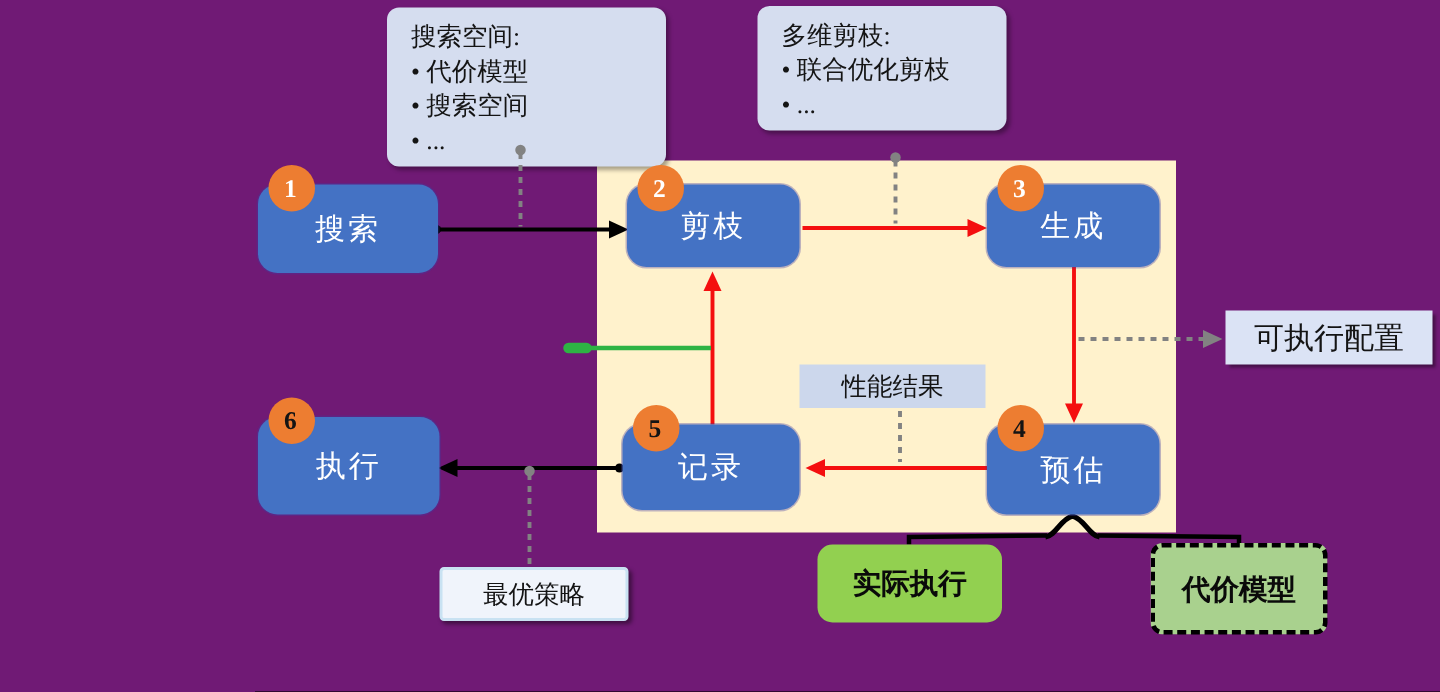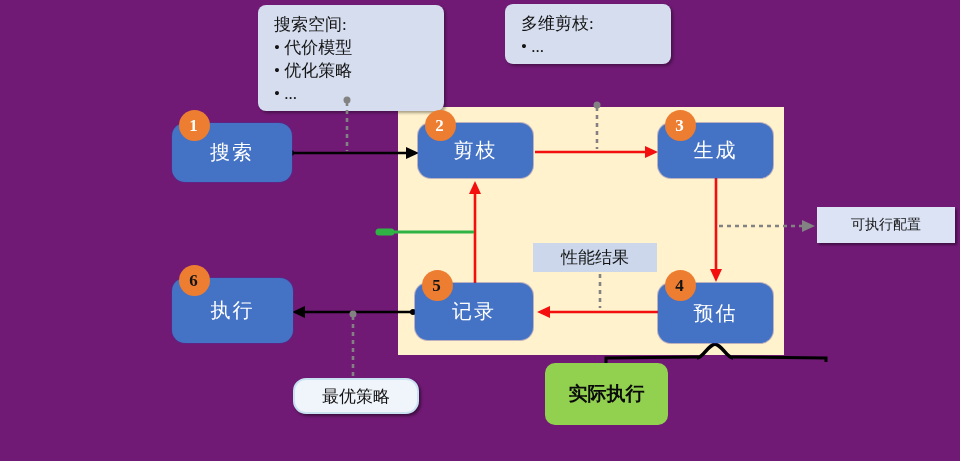--- a/index.html
+++ b/index.html
@@ -29,51 +29,52 @@
     color:#fff;font-size:17px;font-weight:bold;
   }
   .badge.dark{color:#141414;}
   
   .tag{
     position:absolute;background:#dde3f4;display:flex;align-items:center;justify-content:center;
     font-size:17px;color:#141414;white-space:nowrap;
   }
   #online-feedback{left:273px;top:217px;width:104px;height:31px;border-radius:2px;}
   #perf-result{left:533px;top:243px;width:124px;height:29px;background:#ccd7ec;}
-  #exec-config{left:817px;top:207px;width:138px;height:36px;background:#dbe3f5;font-size:14px;box-shadow:2px 2px 2px rgba(0,0,0,.4);}
+  #exec-config{left:817px;top:207px;width:138px;height:36px;background:#dbe3f5;font-size:20px;box-shadow:2px 2px 2px rgba(0,0,0,.4);}
   #optimal-strategy{
     left:293px;top:378px;width:122px;height:32px;background:#f0f4fb;
-    border:2px solid #c9e2f2;border-radius:13px;box-shadow:2px 2px 3px rgba(0,0,0,.45);
+    border:2px solid #c9e2f2;border-radius:3px;box-shadow:2px 2px 3px rgba(0,0,0,.45);
   }
   
   .green-box{
     position:absolute;display:flex;align-items:center;justify-content:center;
     font-size:19px;font-weight:bold;color:#0a0a0a;white-space:nowrap;
   }
-  #actual-exec{left:545px;top:363px;width:123px;height:62px;background:#92d050;border-radius:10px;}
+  #actual-exec{left:545px;top:363px;width:123px;height:52px;background:#92d050;border-radius:10px;}
   #cost-model{left:767px;top:362px;width:118px;height:61px;background:#a9d18e;border:3px dashed #000;border-radius:8px;box-sizing:border-box;}
   
   #wires{position:absolute;left:0;top:0;width:960px;height:461px;pointer-events:none;}
 </style>
 </head>
 <body>
 
 <div id="stage">
 
   <div id="panel"></div>
 
   <div class="info-box" style="left:258px;top:5px;width:156px;">
     <div class="line">搜索空间:</div>
     <div class="line">• 代价模型</div>
-    <div class="line">• 优化策略</div>
+    <div class="line">• 搜索空间</div>
     <div class="line">• ...</div>
   </div>
 
   <div class="info-box" style="left:505px;top:4px;width:136px;">
     <div class="line">多维剪枝:</div>
+    <div class="line">• 联合优化剪枝</div>
     <div class="line">• ...</div>
   </div>
 
   <svg id="wires" viewBox="0 0 960 461">
 
     <g>
       <circle cx="291" cy="153" r="3" fill="#000"></circle>
       <line x1="291" y1="153" x2="407" y2="153" stroke="#000" stroke-width="2.6"></line>
       <polygon points="406,147 419,153 406,159" fill="#000"></polygon>
     </g>
@@ -163,14 +164,15 @@
   <div class="node" style="left:172px;top:278px;width:121px;height:65px;">
     <span class="badge dark">6</span>
     <span>执行</span>
   </div>
 
   <div class="tag" id="perf-result">性能结果</div>
   <div class="tag" id="exec-config">可执行配置</div>
   <div class="tag" id="optimal-strategy">最优策略</div>
 
   <div class="green-box" id="actual-exec">实际执行</div>
+  <div class="green-box" id="cost-model">代价模型</div>
 
 </div>
 
 </body></html>

